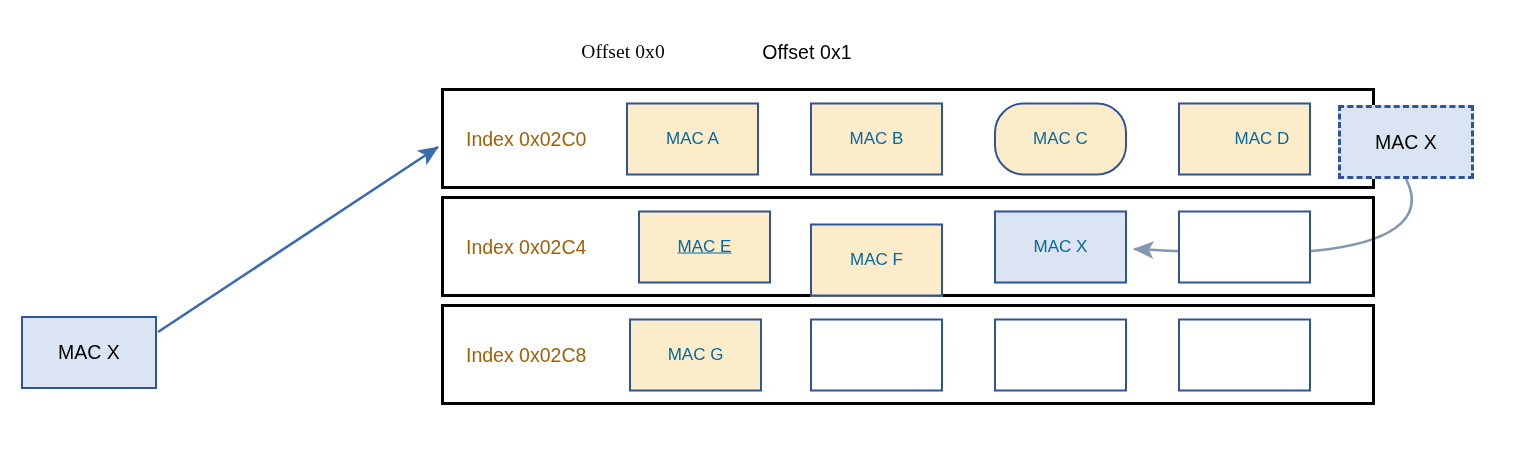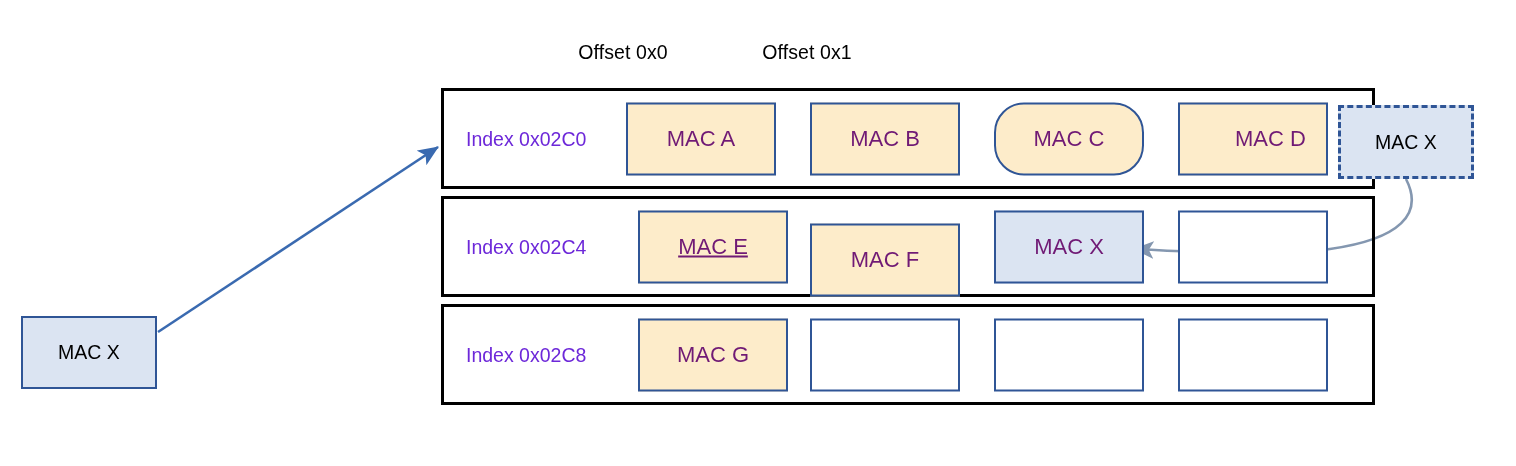--- a/index.html
+++ b/index.html
@@ -47,38 +47,38 @@
     border: 3px solid #000000;
     box-sizing: border-box;
     background: transparent;
   }
   .row-label {
     position: absolute;
     left: 22px;
     top: 50%;
     transform: translateY(-50%);
     font-size: 19.5px;
-    color: #6d28d9;
+    color: #a16207;
     white-space: nowrap;
   }
 
   
   .cell {
     position: absolute;
     top: 50%;
     transform: translateY(-50%);
-    width: 150px;
+    width: 133px;
     height: 73px;
     box-sizing: border-box;
     border: 2px solid #2f5596;
     display: flex;
     align-items: center;
     justify-content: center;
-    font-size: 22px;
-    color: #701a75;
+    font-size: 17px;
+    color: #0369a1;
     white-space: nowrap;
   }
   .cell.fill-yellow { background: #fdecca; }
   .cell.fill-blue   { background: #dbe4f2; }
   .cell.fill-empty  { background: #ffffff; }
 
   
   .float-box {
     position: absolute;
     box-sizing: border-box;
@@ -111,21 +111,21 @@
       <marker id="arrowhead-gray" markerWidth="9" markerHeight="9" refX="7.6" refY="3.4" orient="auto" markerUnits="strokeWidth">
         <path d="M0,0 L8,3.4 L0,6.8 L1.9,3.4 Z" fill="#8497b0"></path>
       </marker>
     </defs>
 
     <line x1="158" y1="332" x2="438" y2="147" stroke="#3a6ab0" stroke-width="2.6" marker-end="url(#arrowhead-blue)"></line>
 
     <path d="M 1406,179 C 1424,214 1400,239 1330,249 C 1280,256 1210,253 1134,249" fill="none" stroke="#8497b0" stroke-width="2.6" marker-end="url(#arrowhead-gray)"></path>
   </svg>
 
-  <div class="offset-label" style="left:531px;">Offset 0x0</div>
+  <div class="offset-label" style="left:531px;font-family:Liberation Serif, serif;">Offset 0x0</div>
   <div class="offset-label" style="left:715px;">Offset 0x1</div>
 
   <div class="row" style="top:88px;">
     <div class="row-label">Index 0x02C0</div>
 
     <div class="cell fill-yellow" style="left:182px;">MAC A</div>
     <div class="cell fill-yellow" style="left:366px;">MAC B</div>
     <div class="cell fill-yellow" style="left:550px;border-radius:30px;">MAC C</div>
     <div class="cell fill-yellow" style="left:734px;padding-left:35px;">MAC D</div>
   </div>
@@ -135,21 +135,21 @@
 
     <div class="cell fill-yellow" style="left:194px;text-decoration:underline;">MAC E</div>
     <div class="cell fill-yellow" style="left:366px;margin-top:13px;">MAC F</div>
     <div class="cell fill-blue" style="left:550px;">MAC X</div>
     <div class="cell fill-empty" style="left:734px;"></div>
   </div>
 
   <div class="row" style="top:304px;">
     <div class="row-label">Index 0x02C8</div>
 
-    <div class="cell fill-yellow" style="left:194px;">MAC G</div>
+    <div class="cell fill-yellow" style="left:185px;">MAC G</div>
     <div class="cell fill-empty" style="left:366px;"></div>
     <div class="cell fill-empty" style="left:550px;"></div>
     <div class="cell fill-empty" style="left:734px;"></div>
   </div>
 
   <div class="float-box solid" style="left:21px; top:316px; width:136px; height:73px;">MAC X</div>
 
   <div class="float-box dashed" style="left:1338px; top:105px; width:136px; height:74px;">MAC X</div>
 
 </div>

